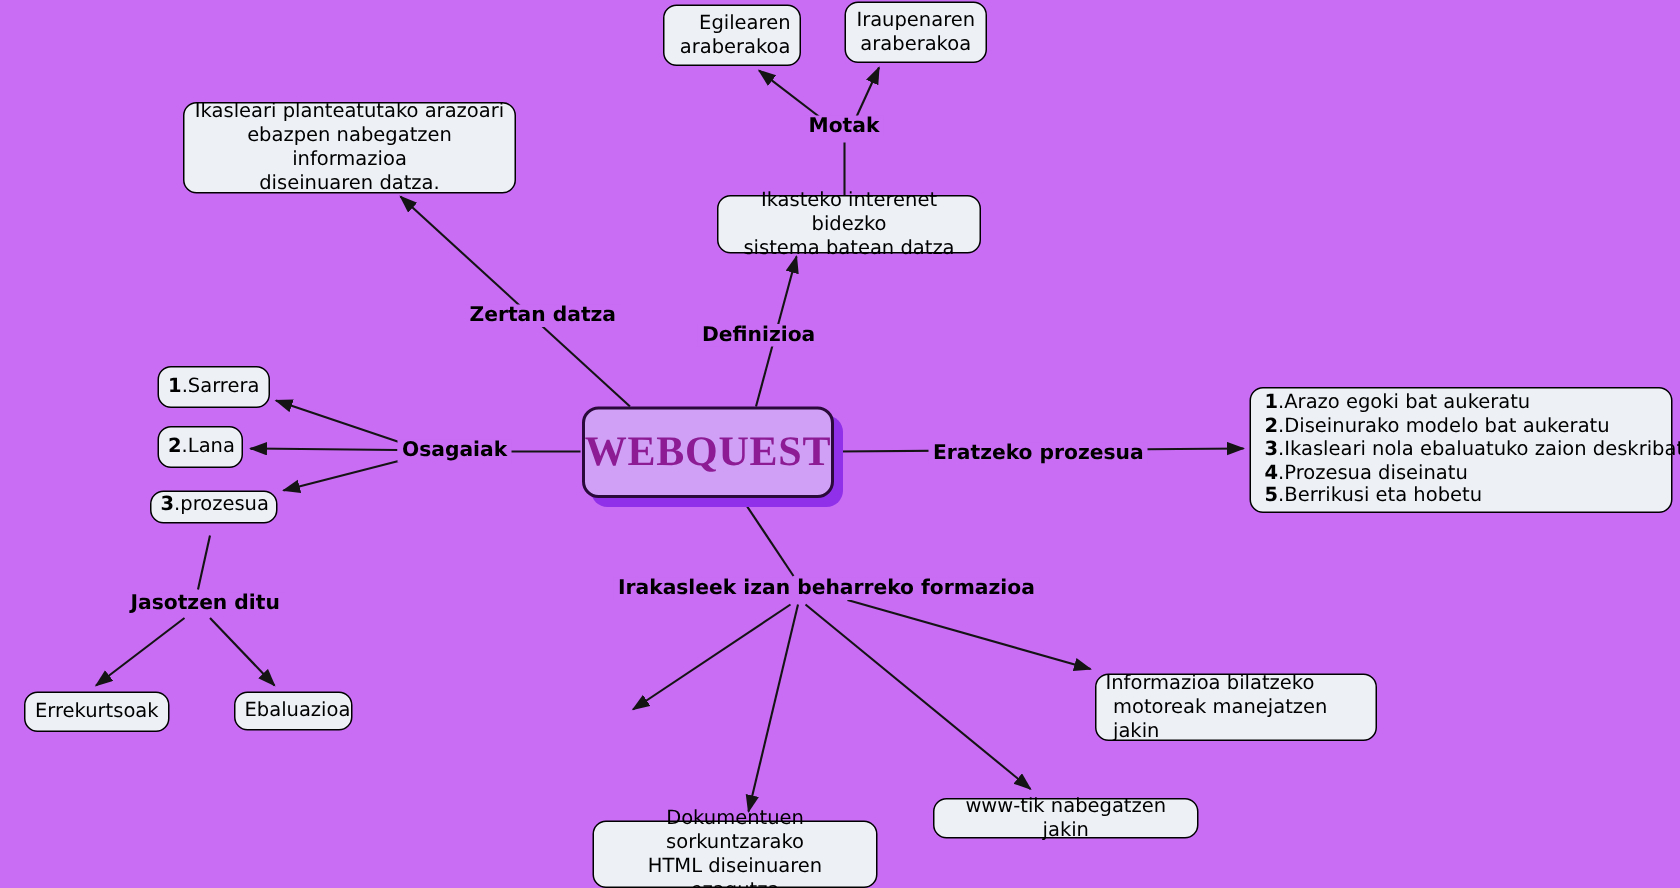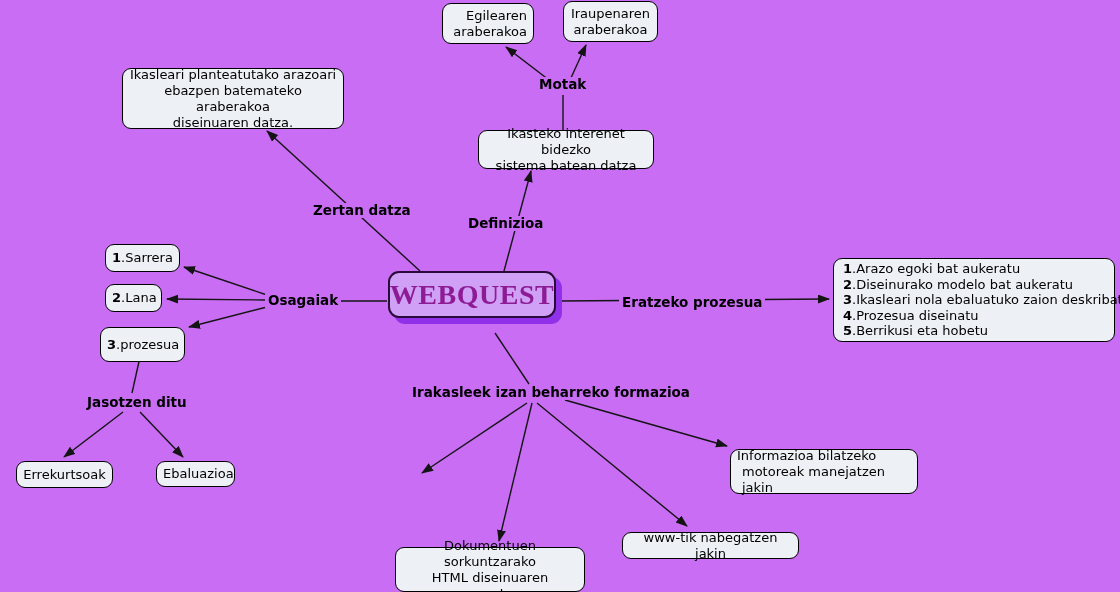--- a/index.html
+++ b/index.html
@@ -30,21 +30,21 @@
     position:absolute;
     background:#c96df4;
     font-weight:bold;
     font-size:13.5px;line-height:15px;
     color:#000;
     padding:0 3px;
     white-space:nowrap;
   }
   #webquest-node{
     position:absolute;
-    left:388px;top:271px;width:168px;height:47px;
+    left:388px;top:271px;width:168px;height:61px;
     background:#d0a0f6;
     border:2px solid #2a0a3a;
     border-radius:11px;
     box-shadow:6px 6px 0 #9030e8;
     display:flex;align-items:center;justify-content:center;
     box-sizing:border-box;
   }
   #webquest-title{
     font-family:"Liberation Serif", serif;
     font-weight:bold;
@@ -115,31 +115,31 @@
     <div>Iraupenaren</div>
     <div>araberakoa</div>
   </div>
   <div class="node" style="left:478px;top:130px;width:176px;height:39px;">
     <div>Ikasteko interenet bidezko</div>
     <div>sistema batean datza</div>
   </div>
 
   <div class="node" style="left:122px;top:68px;width:222px;height:61px;">
     <div>Ikasleari planteatutako arazoari</div>
-    <div>ebazpen batemateko araberakoa</div>
+    <div>ebazpen nabegatzen informazioa</div>
     <div>diseinuaren datza.</div>
   </div>
 
   <div class="node" style="left:105px;top:244px;width:75px;height:28px;">
     <div><span class="num">1</span><span>.Sarrera</span></div>
   </div>
   <div class="node" style="left:105px;top:284px;width:57px;height:28px;">
     <div><span class="num">2</span><span>.Lana</span></div>
   </div>
-  <div class="node" style="left:100px;top:327px;width:85px;height:35px;">
+  <div class="node" style="left:100px;top:327px;width:85px;height:22px;justify-content:flex-end;">
     <div><span class="num">3</span><span>.prozesua</span></div>
   </div>
 
   <div class="node" style="left:16px;top:461px;width:97px;height:27px;">
     <div>Errekurtsoak</div>
   </div>
   <div class="node" style="left:156px;top:461px;width:79px;height:26px;">
     <div>Ebaluazioa</div>
   </div>
 

